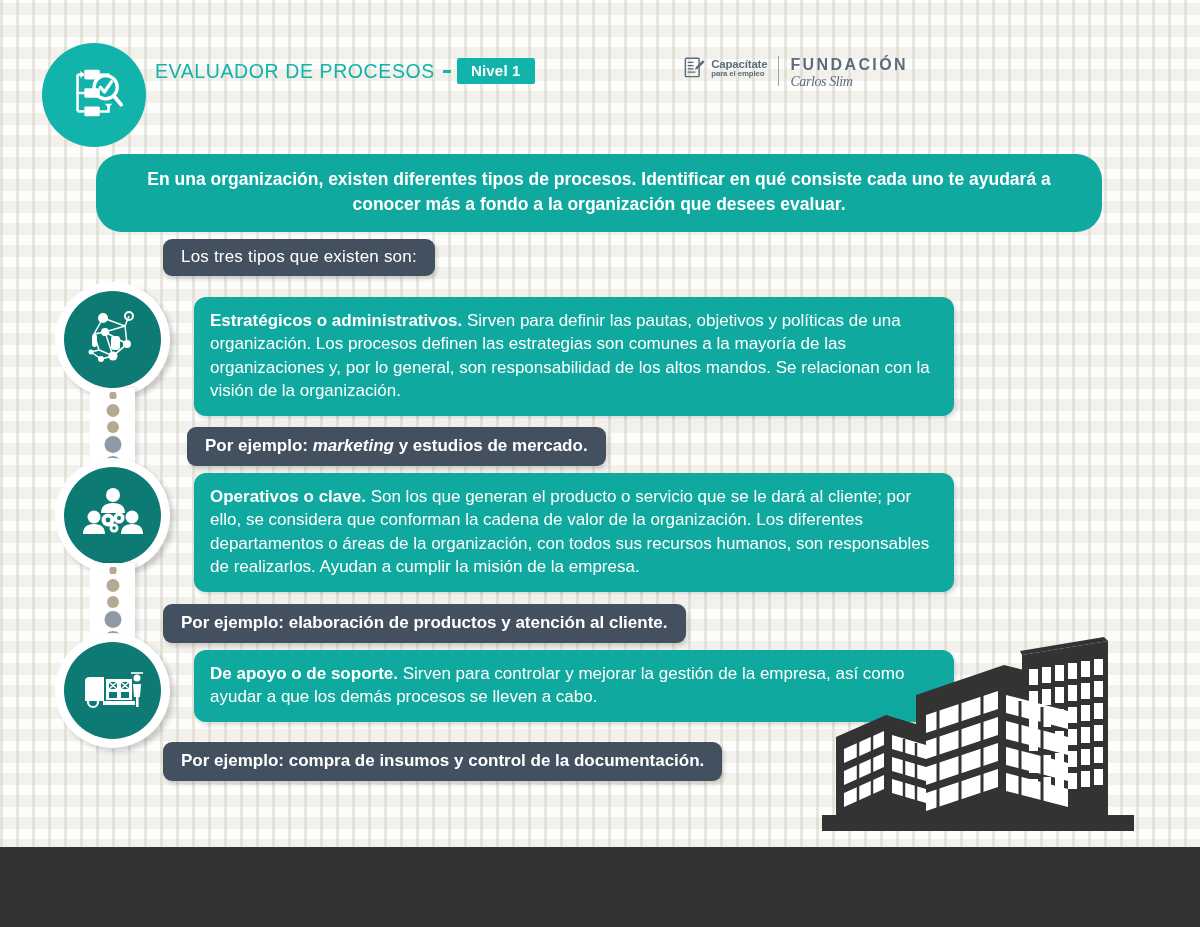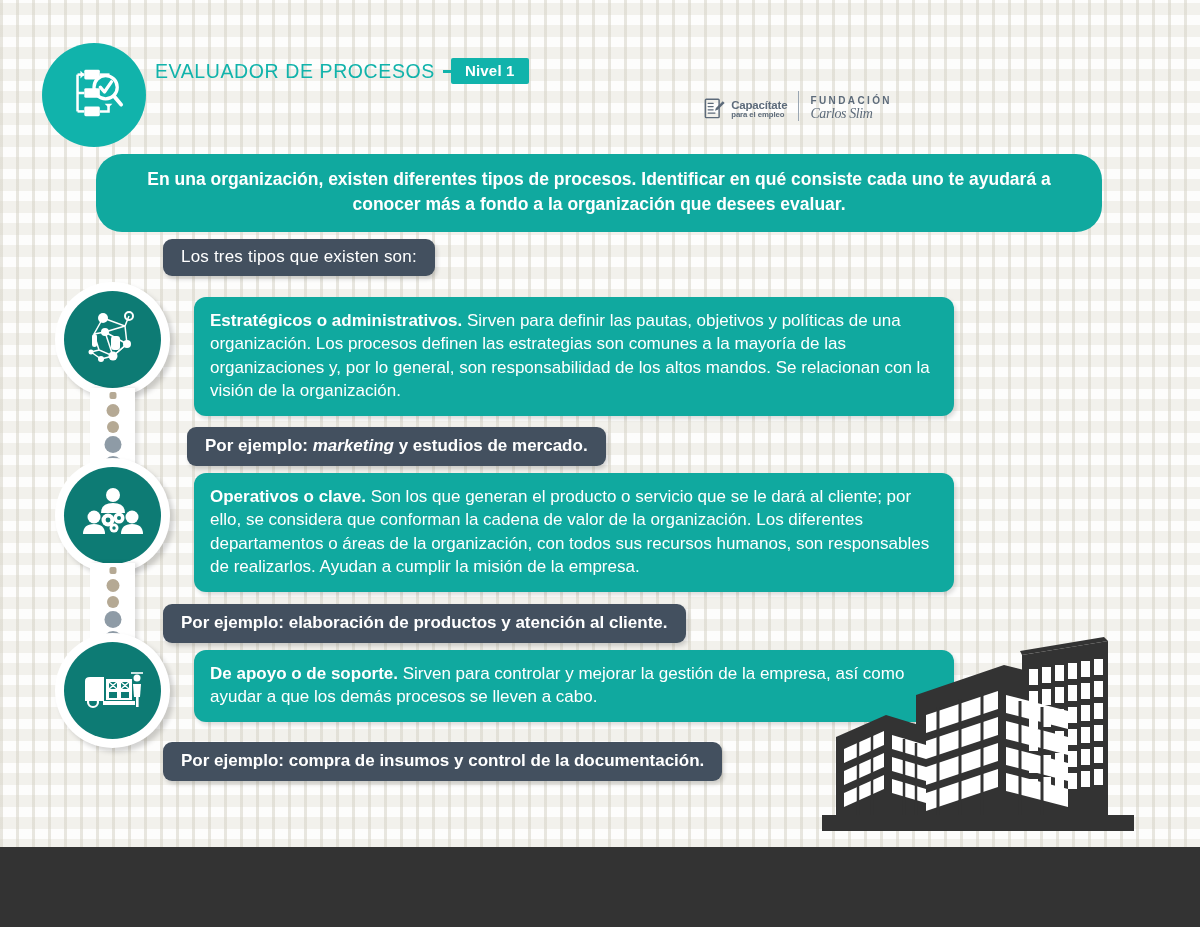--- a/index.html
+++ b/index.html
@@ -75,44 +75,44 @@
   }
   #header-rule {
     flex: 1 1 auto;
     height: 3px;
     background: #11b3ab;
     margin: 0 0 0 8px;
     min-width: 4px;
     max-width: 8px;
   }
   #level-badge {
-    margin-left: 0;
+    margin-left: 6px;
     background: #11b3ab;
     color: #ffffff;
     font-size: 15px;
     font-weight: 700;
     padding: 4px 14px 5px 14px;
     border-radius: 2px;
     white-space: nowrap;
     letter-spacing: 0.2px;
   }
   #header-title {
     margin-top: 4px;
     color: #3b3b3b;
     font-size: 26px;
     font-weight: 700;
     letter-spacing: 0.4px;
   }
 
   
   #brand-lockup {
     position: absolute;
-    right: 56px; top: 56px;
+    right: 40px; top: 56px;
     display: flex;
-    align-items: flex-end;
+    align-items: flex-start;
     gap: 11px;
     color: #5d6b7a;
   }
   #brand-cap { display: flex; align-items: center; gap: 5px; }
   #brand-cap-icon { width: 22px; height: 24px; }
   #brand-cap-text { line-height: 1.05; }
   #brand-cap-name {
     font-size: 11.5px;
     font-weight: 700;
     letter-spacing: -0.2px;
@@ -123,25 +123,24 @@
     font-weight: 700;
     letter-spacing: -0.1px;
     color: #5d6b7a;
   }
   #brand-divider {
     width: 1px; height: 30px;
     background: #9aa6b2;
   }
   #brand-fund { line-height: 1.1; text-align: left; }
   #brand-fund-top {
-    font-size: 10px;
+    font-size: 16px;
     font-weight: 700;
     letter-spacing: 2.4px;
     color: #5d6b7a;
-    margin-top: 39px;
   }
   #brand-fund-bottom {
     font-size: 14px;
     font-style: italic;
     font-family: "Liberation Serif", serif;
     color: #5d6b7a;
     letter-spacing: -0.4px;
   }
 
   

